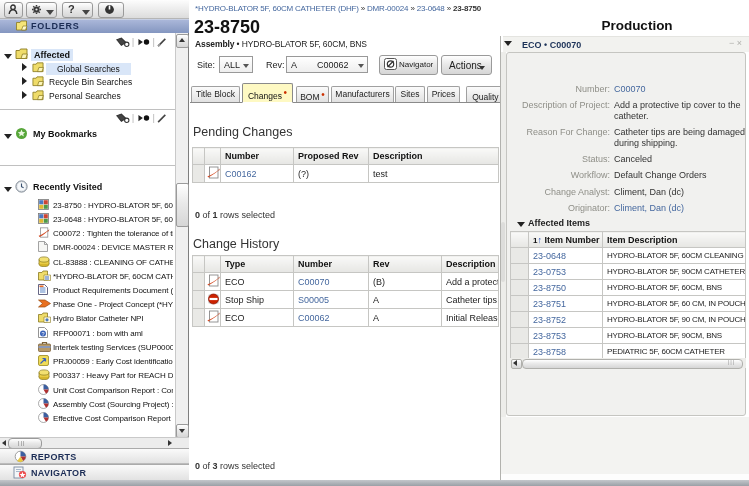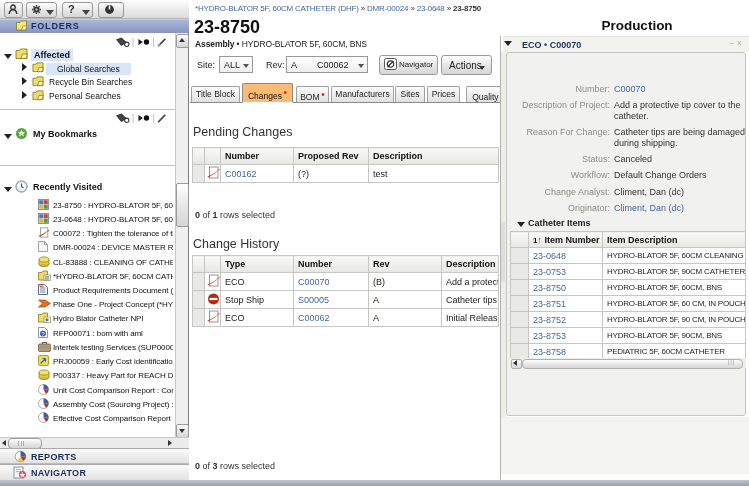--- a/index.html
+++ b/index.html
@@ -324,21 +324,21 @@
           <line x1="3.5" y1="9" x2="9.5" y2="3" stroke="#333" stroke-width="1.2"></line>
         </svg>
   </div>
   <div class="ab" style="left:209px;top:60px;color:#222;font-size:8px;">Navigator</div>
   <div class="btn" style="left:251px;top:55px;width:49px;height:18px;"></div>
   <div class="ab" style="left:259px;top:60px;color:#222;font-size:10px;">Actions</div>
   <div class="ab" style="left:289px;top:62px;"><span style="display:inline-block;width:0;height:0;border-left:3.5px solid transparent;border-right:3.5px solid transparent;border-top:4.5px solid #333;"></span></div>
 
   <div class="ab" style="left:0;top:102px;width:311px;border-top:1px solid #8a8a8a;"></div>
   <div class="tab" style="left:1px;width:49px;">Title Block</div>
-  <div class="tab" style="left:52px;top:83px;width:51px;height:20px;border-color:#8a8a8a;border-bottom:1px solid #fff;background:#fdba74;line-height:17px;color:#111;z-index:3;">Changes <span style="color:#cc3000;font-size:10px;vertical-align:3px;">•</span></div>
+  <div class="tab" style="left:52px;top:83px;width:51px;height:20px;border-color:#8a8a8a;border-bottom:1px solid #fff;background:#fef9c3;line-height:17px;color:#111;z-index:3;">Changes <span style="color:#cc3000;font-size:10px;vertical-align:3px;">•</span></div>
   <div class="tab" style="left:106px;width:33px;">BOM <span style="color:#cc3000;font-size:10px;vertical-align:2px;">•</span></div>
   <div class="tab" style="left:141px;width:63px;">Manufacturers</div>
   <div class="tab" style="left:205px;width:30px;">Sites</div>
   <div class="tab" style="left:237px;width:33px;">Prices</div>
   <div class="tab" style="left:276px;width:44px;">Quality <span style="color:#cc3000;font-size:10px;vertical-align:2px;">•</span></div>
 
   <div class="ab" style="left:3px;top:125px;font-size:12.5px;color:#333;">Pending Changes</div>
   <table class="grid" style="left:2px;top:147px;width:307px;">
     <colgroup>
           <col style="width:12px">
@@ -455,21 +455,21 @@
   <div class="fl" style="top:154px;">Status:</div>
       <div class="fv" style="top:154px;">Canceled</div>
   <div class="fl" style="top:170px;">Workflow:</div>
       <div class="fv" style="top:170px;">Default Change Orders</div>
   <div class="fl" style="top:187px;">Change Analyst:</div>
       <div class="fv" style="top:187px;">Climent, Dan (dc)</div>
   <div class="fl" style="top:203px;">Originator:</div>
       <div class="fv lnk" style="top:203px;">Climent, Dan (dc)</div>
 
   <div class="ab" style="left:16px;top:219px;"><span class="tri-d" style="border-top-width:5px;"></span></div>
-  <div class="ab" style="left:27px;top:218px;font-weight:bold;color:#222;">Catheter Items</div>
+  <div class="ab" style="left:27px;top:218px;font-weight:bold;color:#222;">Affected Items</div>
 
   <table class="grid" style="left:9px;top:231px;width:236px;">
     <colgroup>
           <col style="width:18px">
           <col style="width:74px">
           <col>
         </colgroup>
     <tbody>
           <tr class="hdr" style="height:16px;">
             <td class="g"></td>

